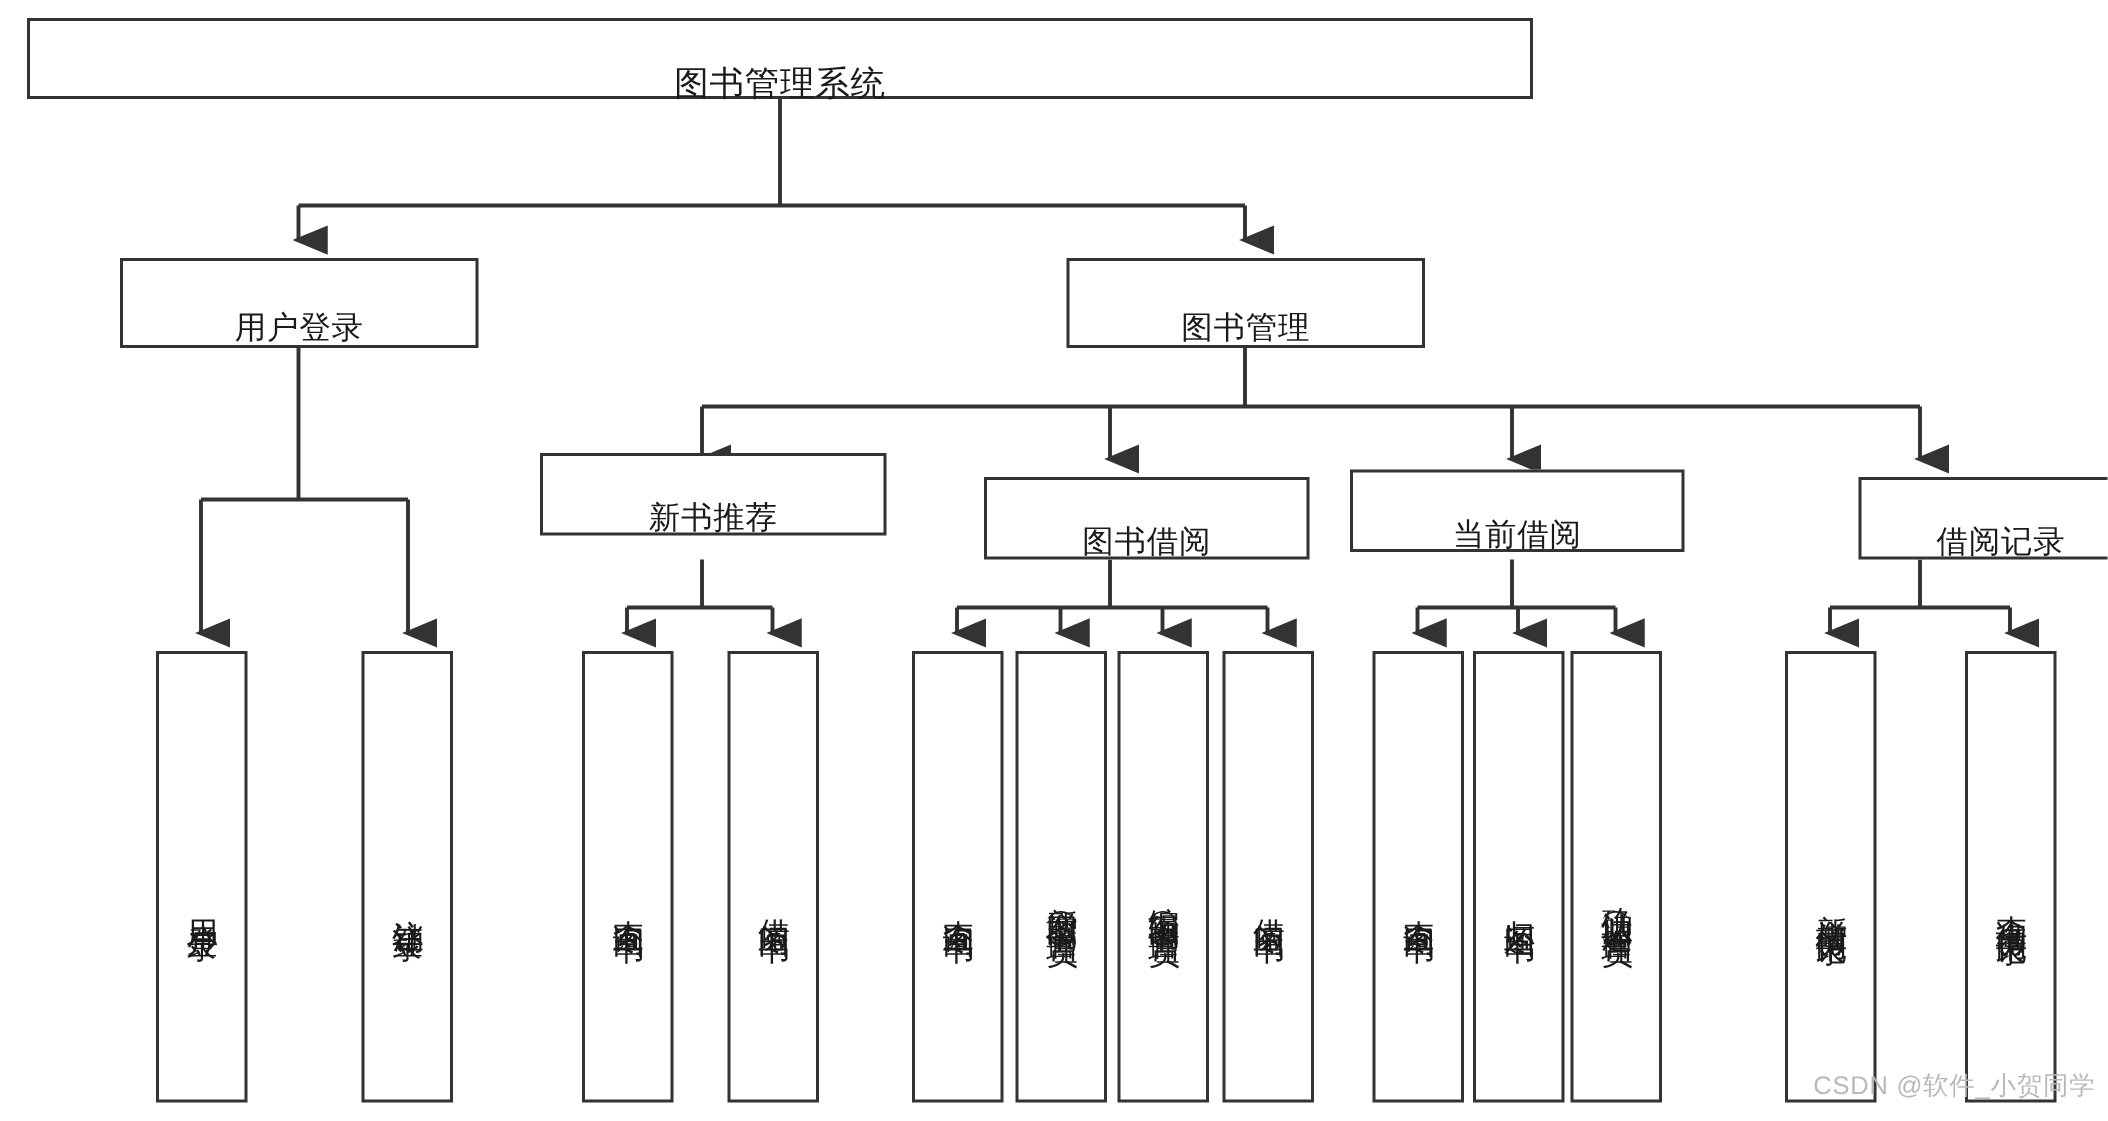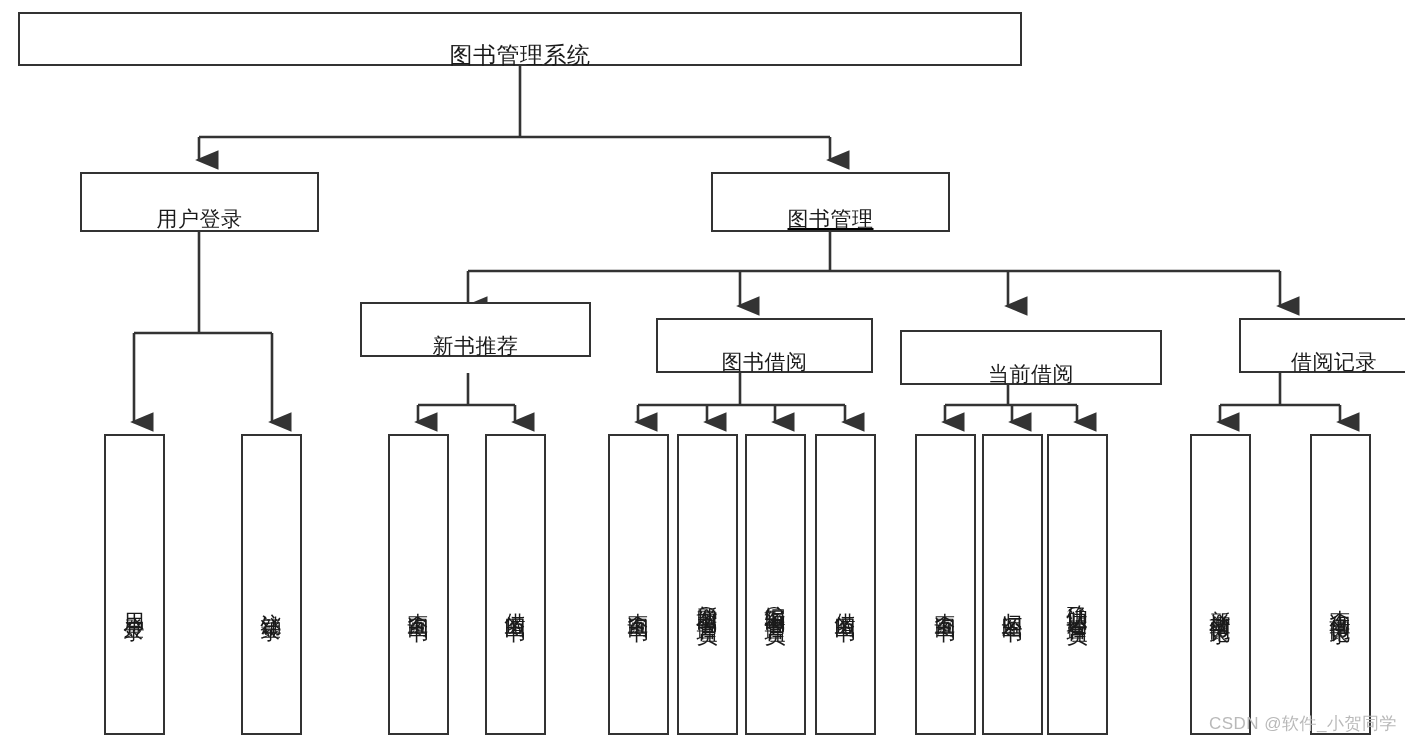--- a/index.html
+++ b/index.html
@@ -130,31 +130,31 @@
     </g>
   </svg>
 
   <div class="node" id="root-node" style="left:18px; top:12px; width:1004px; height:54px;">
     <span class="node-label">图书管理系统</span>
   </div>
 
   <div class="node" style="left:80px; top:172px; width:239px; height:60px;">
     <span class="node-label">用户登录</span>
   </div>
-  <div class="node" style="left:711px; top:172px; width:239px; height:60px;text-decoration:underline;">
+  <div class="node" style="left:711px; top:172px; width:239px; height:60px;">
     <span class="node-label">图书管理</span>
   </div>
 
   <div class="node" style="left:360px; top:302px; width:231px; height:55px;">
     <span class="node-label">新书推荐</span>
   </div>
   <div class="node" style="left:656px; top:318px; width:217px; height:55px;">
     <span class="node-label">图书借阅</span>
   </div>
-  <div class="node" style="left:900px; top:330px; width:262px; height:55px;">
+  <div class="node" style="left:900px; top:313px; width:223px; height:55px;">
     <span class="node-label">当前借阅</span>
   </div>
   <div class="node" style="left:1239px; top:318px; width:190px; height:55px;">
     <span class="node-label">借阅记录</span>
   </div>
 
   <div class="node vertical" style="left:104px; top:434px; width:61px; height:301px;">
     <span class="node-label">用户登录</span>
   </div>
   <div class="node vertical" style="left:241px; top:434px; width:61px; height:301px;">

